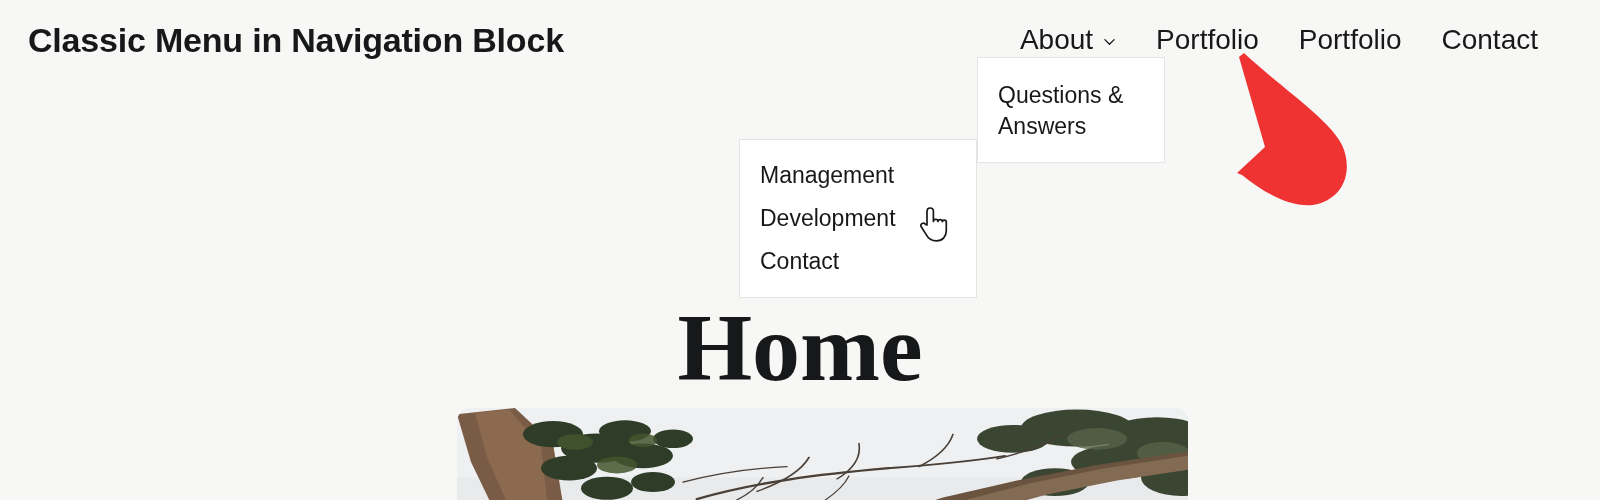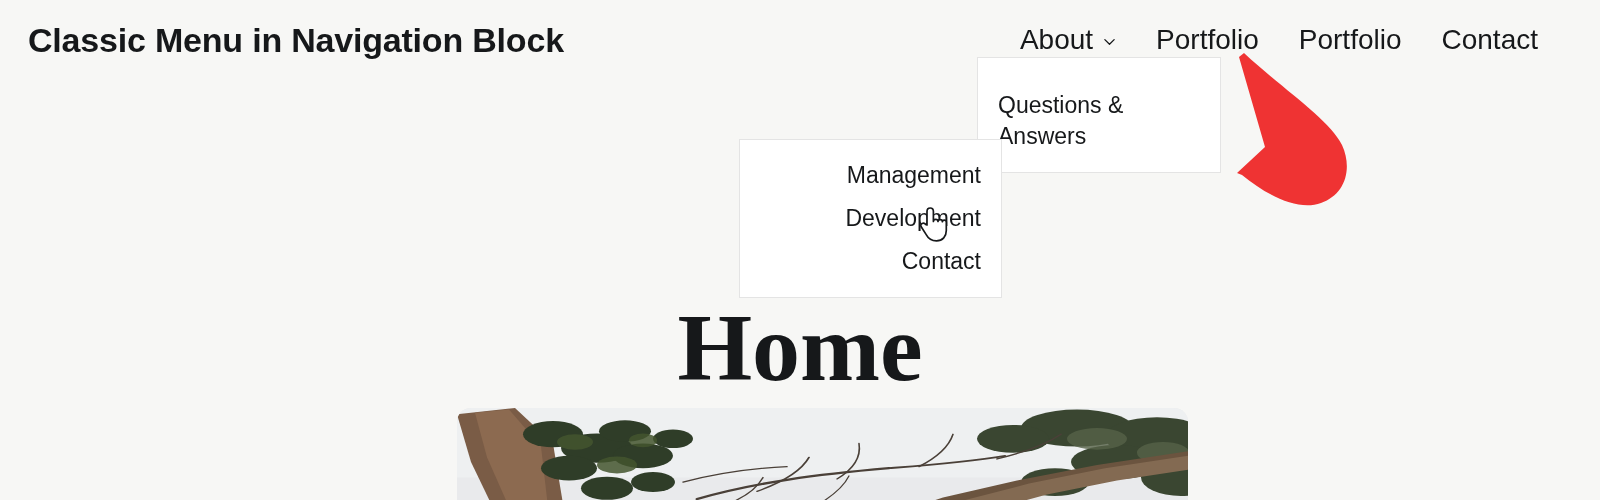--- a/index.html
+++ b/index.html
@@ -60,25 +60,25 @@
     position: relative;
     top: 1px;
   }
   .chevron-down svg { display: block; }
 
   
   .dropdown-l1 {
     position: absolute;
     left: 977px;
     top: 57px;
-    width: 244px;
+    width: 188px;
     background: #ffffff;
     border: 1px solid #e4e4e4;
     box-sizing: border-box;
-    padding: 26px 0 14px 0;
+    padding: 16px 0 14px 0;
     z-index: 40;
   }
   .dropdown-l1 .menu-link {
     display: flex;
     align-items: flex-start;
     justify-content: space-between;
     padding: 6px 18px 6px 20px;
     font-size: 23px;
     line-height: 31px;
     color: #16181a;
@@ -91,27 +91,26 @@
     color: #16181a;
     padding-left: 8px;
     flex: 0 0 auto;
   }
 
   
   .dropdown-l2 {
     position: absolute;
     left: 739px;
     top: 139px;
-    width: 263px;
+    width: 238px;
     background: #ffffff;
     border: 1px solid #e4e4e4;
     box-sizing: border-box;
     padding: 14px 0 14px 0;
     z-index: 50;
-    text-align: right;
   }
   .dropdown-l2 .menu-link {
     display: block;
     padding: 6px 20px;
     font-size: 23px;
     line-height: 31px;
     color: #16181a;
     box-sizing: border-box;
   }
   .menu-link.is-hovered .menu-link-label {

